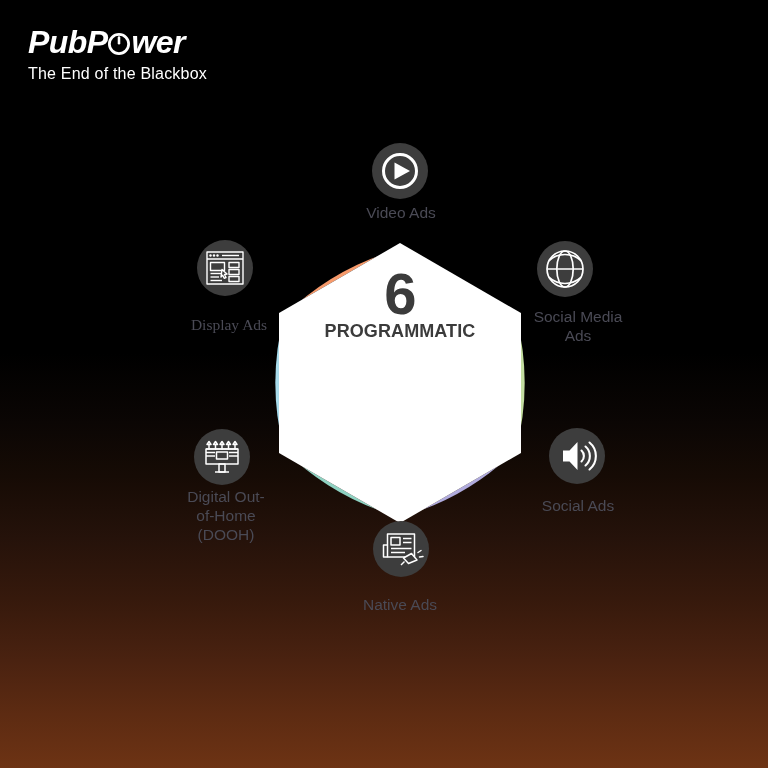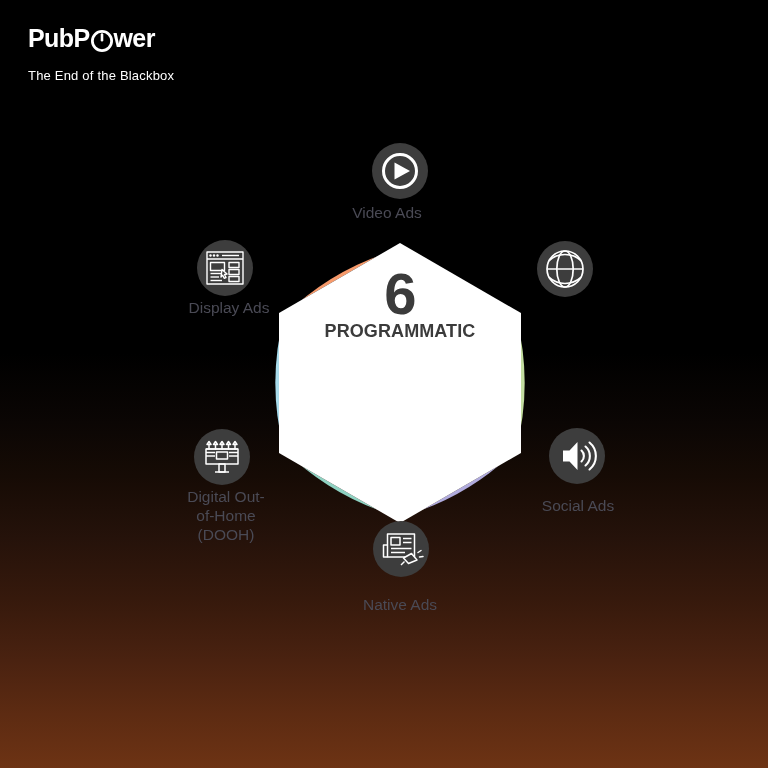--- a/index.html
+++ b/index.html
@@ -31,41 +31,42 @@
   }
 
   
   #logo {
     position: absolute;
     left: 28px;
     top: 26px;
     width: 200px;
   }
   #logo-wordmark {
-    font-size: 25px;
+    font-size: 32px;
     font-weight: 700;
     color: #ffffff;
     letter-spacing: -0.6px;
     line-height: 1;
     white-space: nowrap;
     display: flex;
     align-items: center;
+    font-style: italic;
   }
   #logo-wordmark .pw-o {
     display: inline-block;
     width: 22px;
     height: 22px;
     position: relative;
     margin: 0 1px;
     top: 2px;
   }
   #logo-wordmark .pw-o svg { display: block; }
   #logo-tagline {
-    margin-top: 17px;
-    font-size: 13px;
+    margin-top: 7px;
+    font-size: 16px;
     color: #ffffff;
     letter-spacing: 0.2px;
     white-space: nowrap;
   }
 
   
   #wheel {
     position: absolute;
     left: 133px;
     top: 116px;
@@ -251,32 +252,34 @@
           <line x1="-14.5" y1="9" x2="-6" y2="9"></line>
           <line x1="-14.5" y1="12.5" x2="-3" y2="12.5"></line>
           <rect x="4" y="-5.5" width="10" height="5"></rect>
           <rect x="4" y="1.5" width="10" height="5"></rect>
           <rect x="4" y="8.5" width="10" height="5"></rect>
           <path d="M-3,1.5 L2,6 L-0.5,6.5 L1,9.5 L-0.8,10.3 L-2.3,7.3 L-4,9 Z" fill="#3d3d3d"></path>
         </g>
       </g>
     </svg>
 
-    <div class="seg-label" style="left:179px; top:88px; width:150px;">Video Ads</div>
-
+    <div class="seg-label" style="left:193px; top:88px; width:150px;">Video Ads</div>
+
+    <div class="seg-label" style="left:370px; top:192px; width:150px;">Social Media
+Ads</div>
 
     <div class="seg-label" style="left:370px; top:381px; width:150px;">Social Ads</div>
 
     <div class="seg-label" style="left:192px; top:480px; width:150px;">Native Ads</div>
 
     <div class="seg-label" style="left:13px; top:372px; width:160px;">Digital Out-
 of-Home
 (DOOH)</div>
 
-    <div class="seg-label" style="left:16px; top:183px; width:160px;">Display Ads</div>
+    <div class="seg-label" style="left:16px; top:200px; width:160px;font-family:Liberation Serif, serif;">Display Ads</div>
 
     <div class="center-block">
       <div class="center-number">6</div>
       <div class="center-title">
         <div>PROGRAMMATIC</div>
       </div>
     </div>
 
   </div>
 </div>

